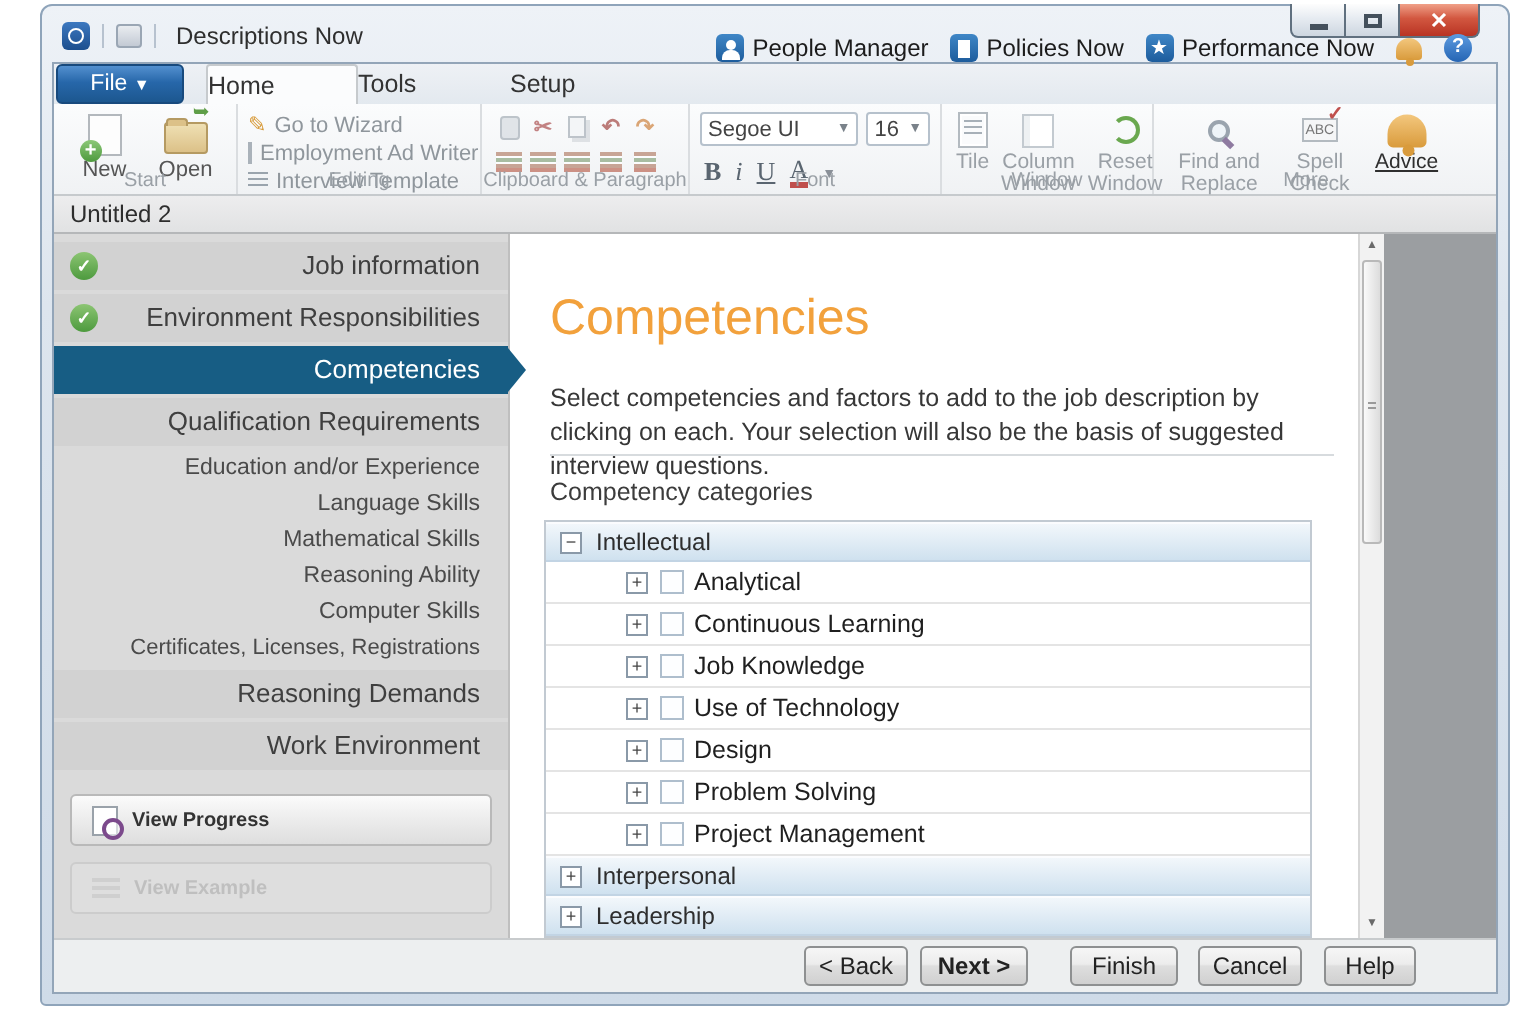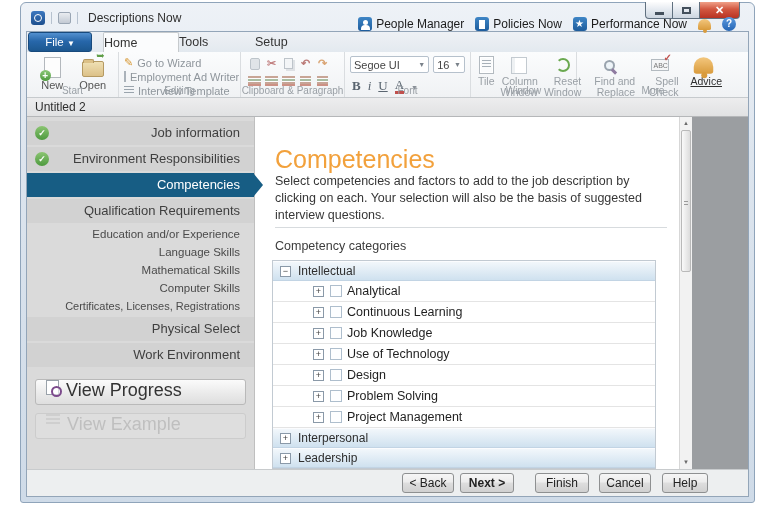--- a/index.html
+++ b/index.html
@@ -86,21 +86,21 @@
            height:17px; font-size:11px; color:#444; padding:0 3px; border-radius:2px; }
   .combo .arr { font-size:7px; color:#7a828a; }
   .biua { display:flex; align-items:flex-end; gap:7px; margin-top:5px; padding-left:2px; color:#5a6570; }
   .fB { font-family:"Liberation Serif",serif; font-weight:bold; font-size:13px; }
   .fI { font-family:"Liberation Serif",serif; font-style:italic; font-size:13px; }
   .fU { font-family:"Liberation Serif",serif; font-size:13px; text-decoration:underline; }
   .fA { font-family:"Liberation Serif",serif; font-size:13px; border-bottom:3px solid #c0504d; line-height:12px; }
   .dd { font-size:7px; color:#8a9098; padding-bottom:3px; }
 
   .threecol { display:flex; gap:6px; padding:0 2px; }
-  .col-btn { width:46px; text-align:right; font-size:10.5px; color:#9aa0a6; line-height:11px; }
+  .col-btn { width:46px; text-align:center; font-size:10.5px; color:#9aa0a6; line-height:11px; }
   .col-btn .bicon { height:20px; }
   .tile-ic { width:15px; height:18px; background:#fafbfc; border:1px solid #b3bac0; box-shadow:inset 0 0 0 1px #fff; position:relative; }
   .tile-ic::after { content:""; position:absolute; left:2px; top:3px; right:2px; height:9px;
                     background:repeating-linear-gradient(180deg,#a7b0b8 0 1px,transparent 1px 3px); }
   .colwin-ic { width:16px; height:17px; border:1px solid #c3cad0; background:#fff; box-shadow:inset 3px 0 0 #eef1f3; }
   .reset-ic { width:14px; height:14px; border:2px solid #6aa84f; border-left-color:transparent; border-radius:50%; }
   .mag { width:11px; height:11px; border:2px solid #9aa4ae; border-radius:50%; position:relative; background:#eef4f8; }
   .mag::after { content:""; position:absolute; right:-4px; bottom:-4px; width:6px; height:3px; background:#8e7aa0; transform:rotate(45deg); }
   .abc-ic { width:18px; height:12px; border:1px solid #b3bac0; background:#f5f6f7; font-size:7px; color:#777; line-height:12px; position:relative; }
   .abc-ic::after { content:"✓"; position:absolute; right:-4px; top:-8px; color:#c0504d; font-weight:bold; font-size:10px; }
@@ -116,31 +116,31 @@
   .sidebar { position:absolute; left:0; top:0; bottom:0; width:228px; background:#dadada; border-right:1px solid #bfbfbf; padding-top:4px; }
   .nav-item { position:relative; height:24px; line-height:24px; background:#d2d2d2; margin-bottom:2px;
               text-align:right; padding-right:14px; font-size:13px; color:#3f3f3f; }
   .nav-sub { position:relative; height:18px; line-height:18px; text-align:right; padding-right:14px; font-size:11.5px; color:#4a4a4a; }
   .nav-item.sel { background:#175d84; color:#fff; z-index:5; }
   .nav-item.sel::after { content:""; position:absolute; right:-9px; top:1px;
         border-left:9px solid #175d84; border-top:11px solid transparent; border-bottom:11px solid transparent; }
   .chk { position:absolute; left:8px; top:5px; width:14px; height:14px; border-radius:50%;
          background:linear-gradient(#8cc573,#4d9a3e); color:#fff; font-size:9px; line-height:14px; text-align:center; font-weight:bold; }
   .sb-btn { margin:8px 8px 0; height:26px; border:1px solid #b9b9b9; border-radius:3px;
-            background:linear-gradient(#fbfbfb,#e9e9e9 60%,#dedede); display:flex; align-items:flex-start; gap:7px;
-            padding-left:10px; font-size:18px; color:#333; }
+            background:linear-gradient(#fbfbfb,#e9e9e9 60%,#dedede); display:flex; align-items:center; gap:7px;
+            padding-left:10px; font-size:10px; color:#333;font-weight:bold; }
   .sb-btn.disabled { background:#dedede; border-color:#cccccc; color:#bfbfbf; }
   .vp-ic { width:13px; height:15px; background:#fff; border:1px solid #9aa2aa; position:relative; }
   .vp-ic::after { content:""; position:absolute; right:-4px; bottom:-3px; width:7px; height:7px; border:2px solid #7c4a8c; border-radius:50%; background:rgba(255,255,255,.6); }
   .ve-ic { width:14px; height:11px; background:repeating-linear-gradient(180deg,#cfcfcf 0 2px,transparent 2px 4px); }
 
   
   .content { position:absolute; left:228px; top:0; bottom:0; width:424px; background:#fff; }
   .c-head { position:absolute; left:20px; top:28px; font-size:25px; color:#f2a13c; }
-  .c-intro { position:absolute; left:20px; top:56px; width:396px; font-size:12.5px; line-height:17px; color:#373737; }
+  .c-intro { position:absolute; left:20px; top:74px; width:396px; font-size:12.5px; line-height:17px; color:#373737; }
   .c-div { position:absolute; left:20px; top:110px; width:392px; height:1px; background:#d7dbde; }
   .c-listlabel { position:absolute; left:20px; top:122px; font-size:12.5px; color:#3c3c3c; }
   .tree { position:absolute; left:17px; top:143px; width:384px; border:1px solid #c2cad2; background:#fff; }
   .t-head { height:20px; background:linear-gradient(#f2f7fb,#cfe1ef); border-top:1px solid #fbfcfe; border-bottom:1px solid #c2d4e4;
             display:flex; align-items:center; gap:7px; padding-left:7px; font-size:12px; color:#2e2e2e; }
   .t-child { height:21px; background:#fff; border-bottom:1px solid #e4e4e4; display:flex; align-items:center; gap:2px;
              padding-left:40px; font-size:12.5px; color:#1f1f1f; }
   .pm { width:11px; height:11px; border:1px solid #8a99a8; background:#fff; font-size:9px; line-height:9px; text-align:center; color:#444; flex:0 0 auto; }
   .cbx { width:12px; height:12px; border:1px solid #aebecd; background:#fdfeff; margin:0 3px 0 4px; flex:0 0 auto; }
 
@@ -374,24 +374,25 @@
         </div>
         <div class="nav-item sel">
           <span>Competencies</span>
         </div>
         <div class="nav-item">
           <span>Qualification Requirements</span>
         </div>
         <div class="nav-sub">Education and/or Experience</div>
         <div class="nav-sub">Language Skills</div>
         <div class="nav-sub">Mathematical Skills</div>
+        <div class="nav-sub">Reasoning Ability</div>
         <div class="nav-sub">Computer Skills</div>
         <div class="nav-sub" style="font-size:11px;">Certificates, Licenses, Registrations</div>
         <div class="nav-item" style="margin-top:2px;">
-          <span>Physical Select</span>
+          <span>Reasoning Demands</span>
         </div>
         <div class="nav-item">
           <span>Work Environment</span>
         </div>
         <div class="sb-btn" style="margin-top:12px;">
           <span class="vp-ic"></span>
           <span>View Progress</span>
         </div>
         <div class="sb-btn disabled">
           <span class="ve-ic"></span>

